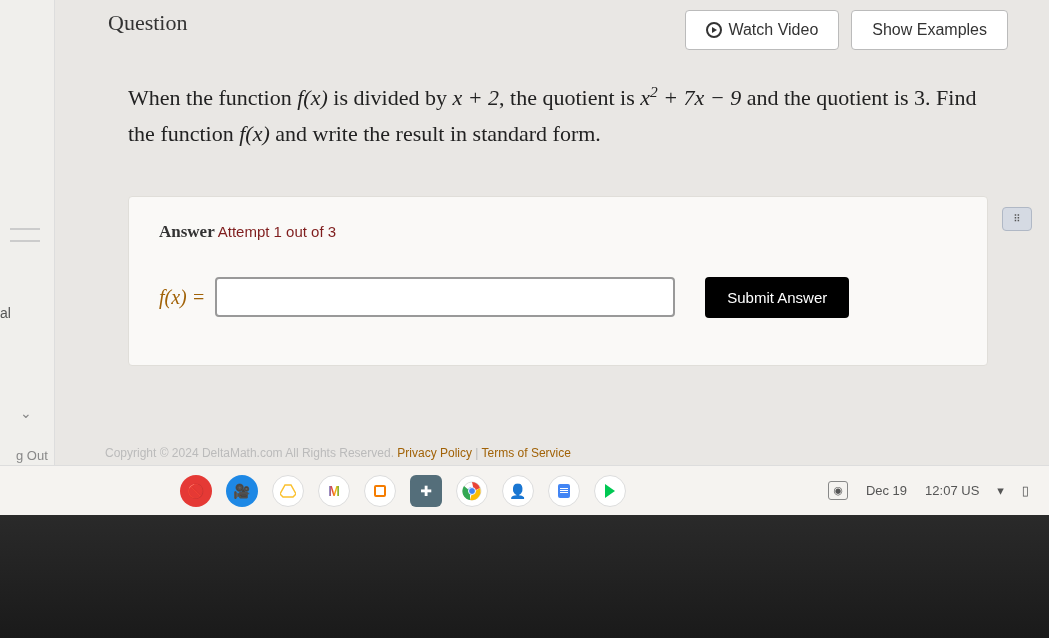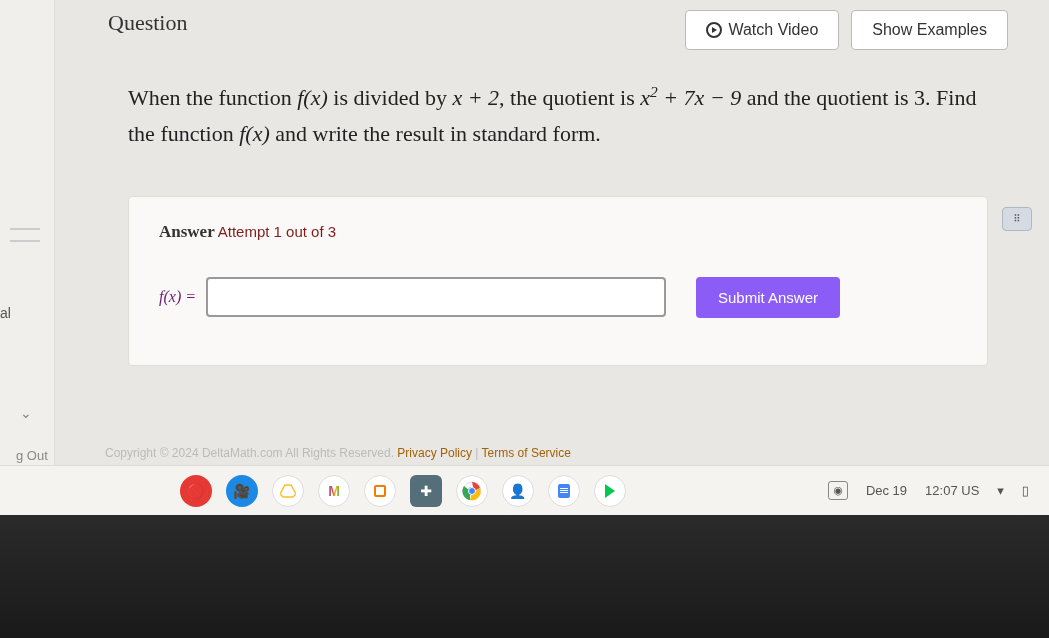--- a/index.html
+++ b/index.html
@@ -19,23 +19,23 @@
 .play-circle { width:16px; height:16px; border:2px solid #333; border-radius:50%; display:flex; align-items:center; justify-content:center; }
 .play-tri { width:0; height:0; border-left:5px solid #333; border-top:3px solid transparent; border-bottom:3px solid transparent; margin-left:1px; }
 .question-text { margin:30px 40px 0 60px; font-size:22px; color:#222; line-height:1.6; font-family:Georgia,serif; }
 .math { font-style:italic; font-family:Georgia,'Times New Roman',serif; }
 .answer-section { margin:45px 40px 0 60px; background:#faf9f7; border:1px solid #e0ded9; border-radius:4px; padding:25px 30px; position:relative; min-height:170px; }
 .answer-header { display:flex; align-items:baseline; gap:3px; }
 .answer-label { font-size:17px; font-weight:bold; color:#333; font-family:Georgia,serif; }
 .attempt-text { font-size:15px; color:#7f1d1d; font-family:Arial,sans-serif; }
 .keypad-btn { position:absolute; right:-45px; top:10px; width:30px; height:24px; background:#d5dae3; border:1px solid #b0b8c5; border-radius:4px; display:flex; align-items:center; justify-content:center; font-size:10px; color:#555; cursor:pointer; font-family:Arial,sans-serif; }
 .input-row { display:flex; align-items:center; gap:10px; margin-top:35px; }
-.fx-label { font-size:16px; font-style:italic; font-family:Georgia,serif; color:#701a75; }
+.fx-label { font-size:20px; font-style:italic; font-family:Georgia,serif; color:#a16207; }
 .answer-input { width:460px; height:40px; border:2px solid #999; border-radius:4px; background:#fff; padding:0 10px; font-size:18px; font-family:Georgia,serif; }
-.submit-btn { background:#8b5cf6; color:#fff; border:none; border-radius:4px; padding:12px 22px; font-size:15px; font-family:Arial,sans-serif; cursor:pointer; margin-left:20px; }
+.submit-btn { background:#000000; color:#fff; border:none; border-radius:4px; padding:12px 22px; font-size:15px; font-family:Arial,sans-serif; cursor:pointer; margin-left:20px; }
 .footer-text { position:absolute; left:105px; bottom:95px; font-size:12px; color:#bbb; font-family:Arial,sans-serif; }
 .footer-text a { color:#a16207; text-decoration:none; }
 .taskbar { position:absolute; left:0; top:465px; width:1049px; height:50px; background:#f5f3f0; border-top:1px solid #ddd; display:flex; align-items:center; padding:0 20px; }
 .tb-icons { display:flex; gap:14px; margin-left:160px; align-items:center; }
 .tb-icon { width:32px; height:32px; border-radius:50%; display:flex; align-items:center; justify-content:center; font-size:14px; font-family:Arial,sans-serif; cursor:pointer; }
 .tb-right { margin-left:auto; display:flex; align-items:center; gap:18px; font-size:13px; color:#555; font-family:Arial,sans-serif; }
 .bezel { position:absolute; left:0; top:515px; width:1049px; height:123px; background:linear-gradient(#2a2a2a,#1a1a1a); }
 sup { font-size:0.7em; vertical-align:super; }
 </style>
 </head>

